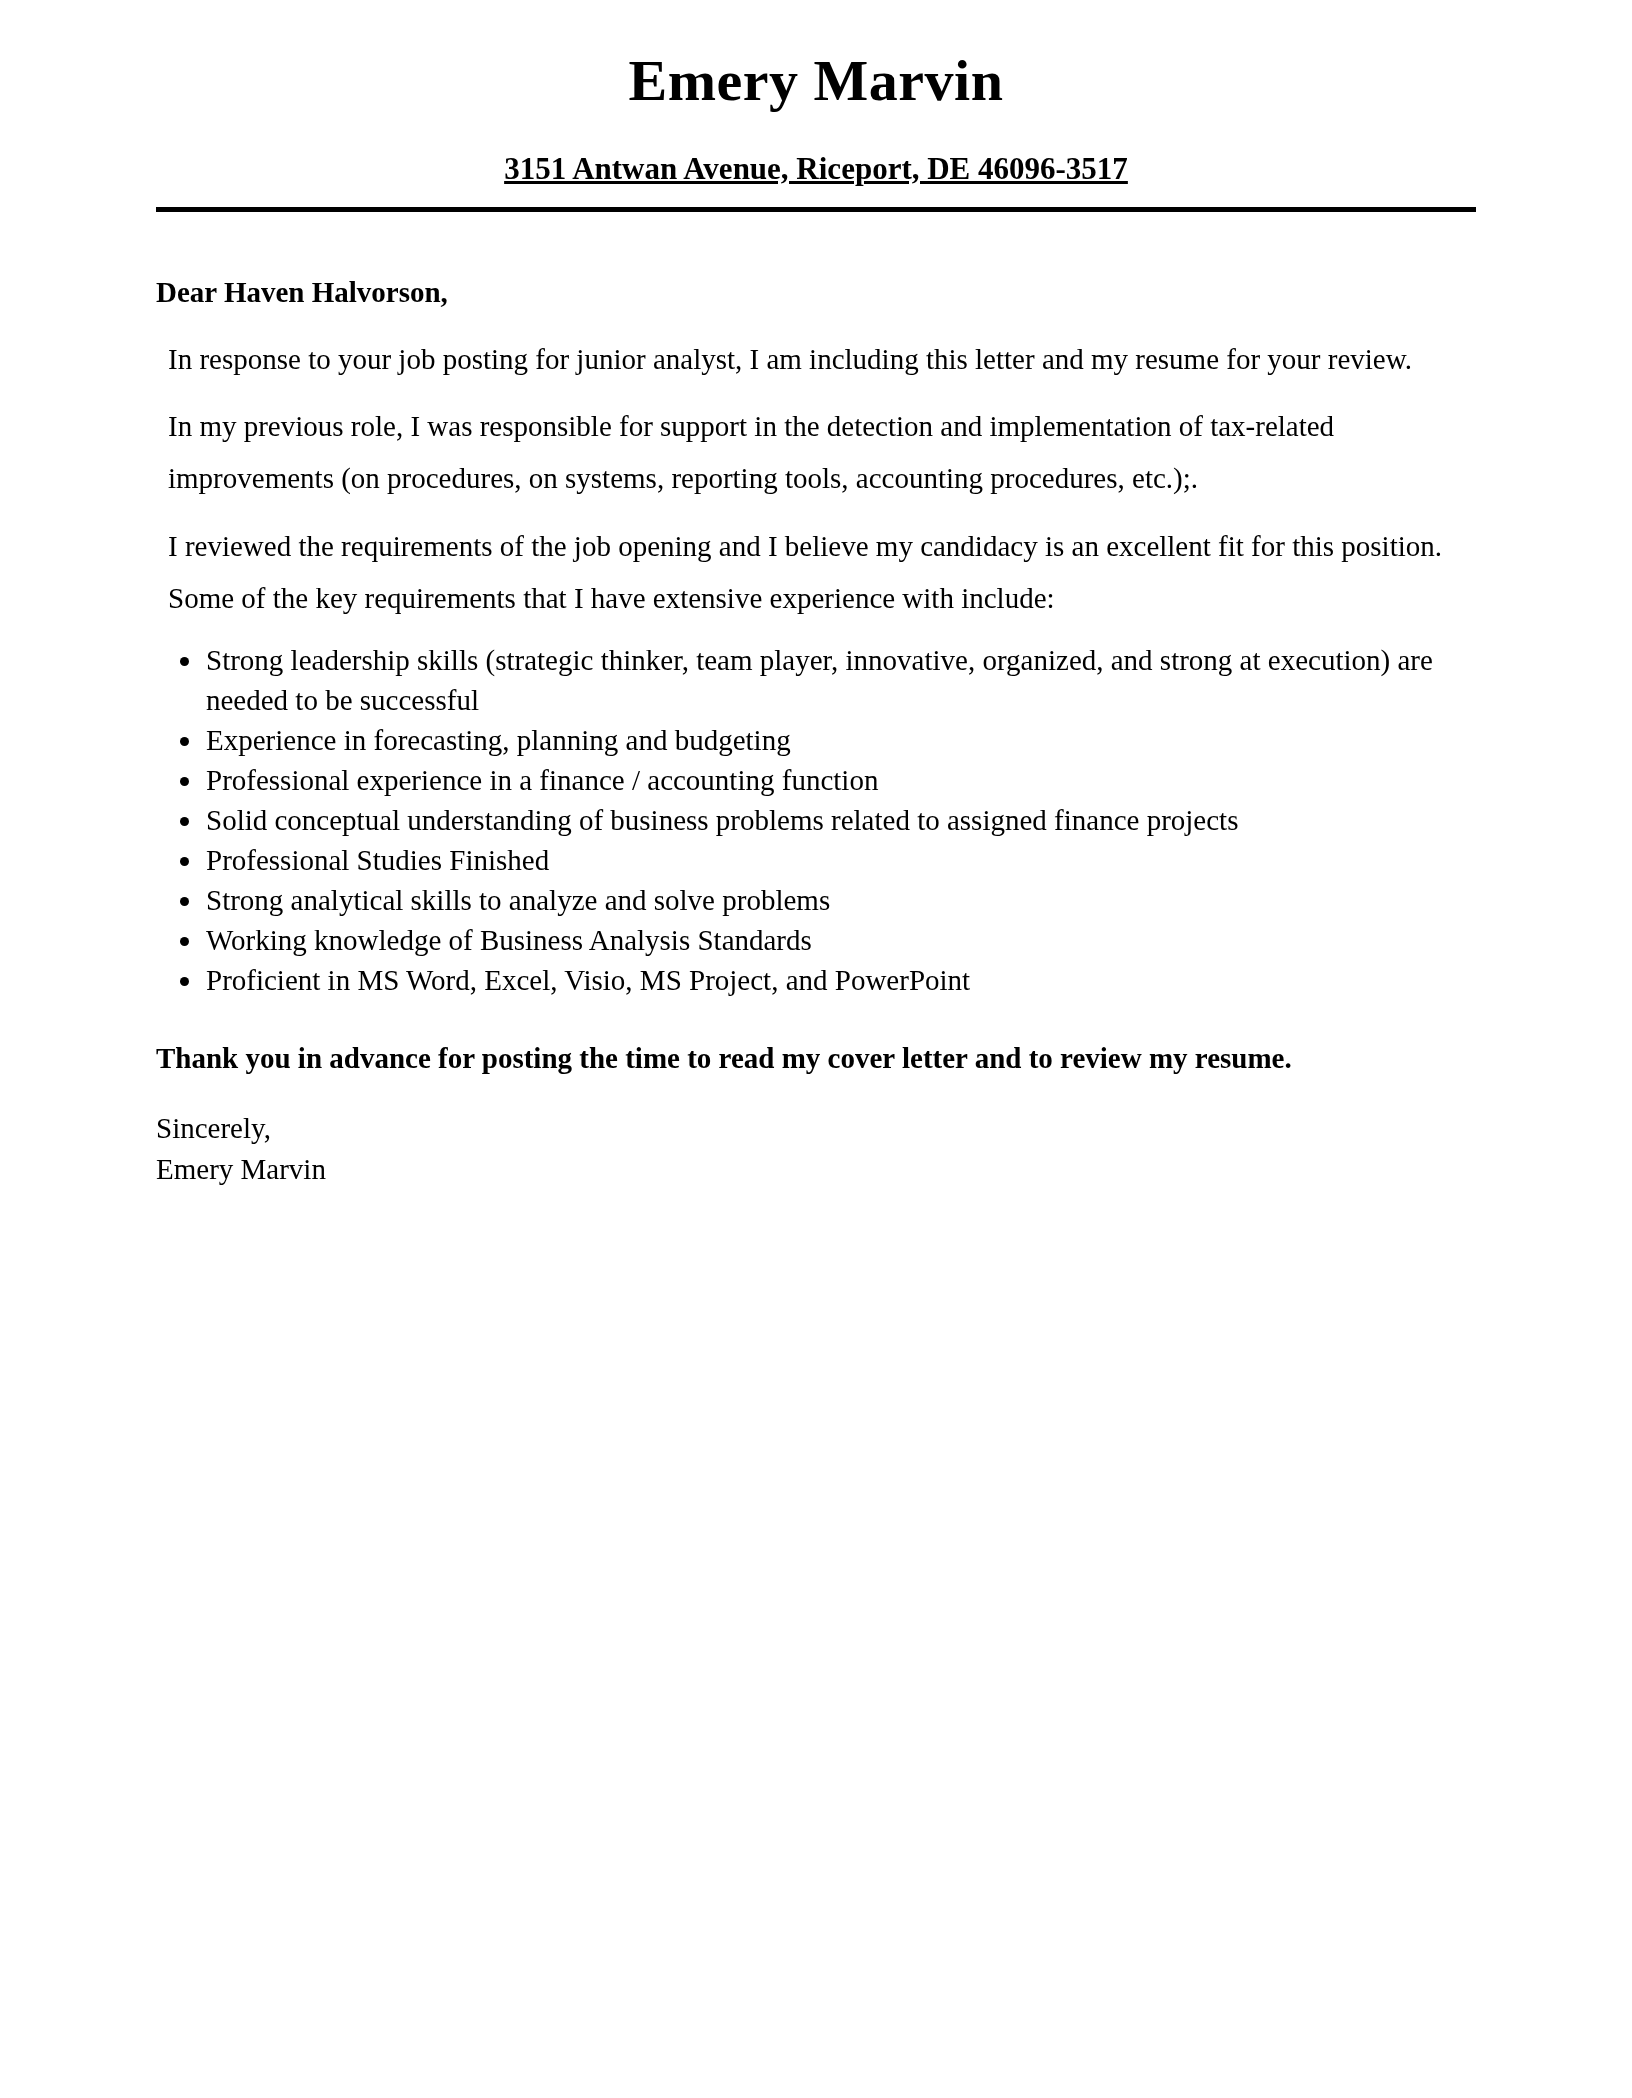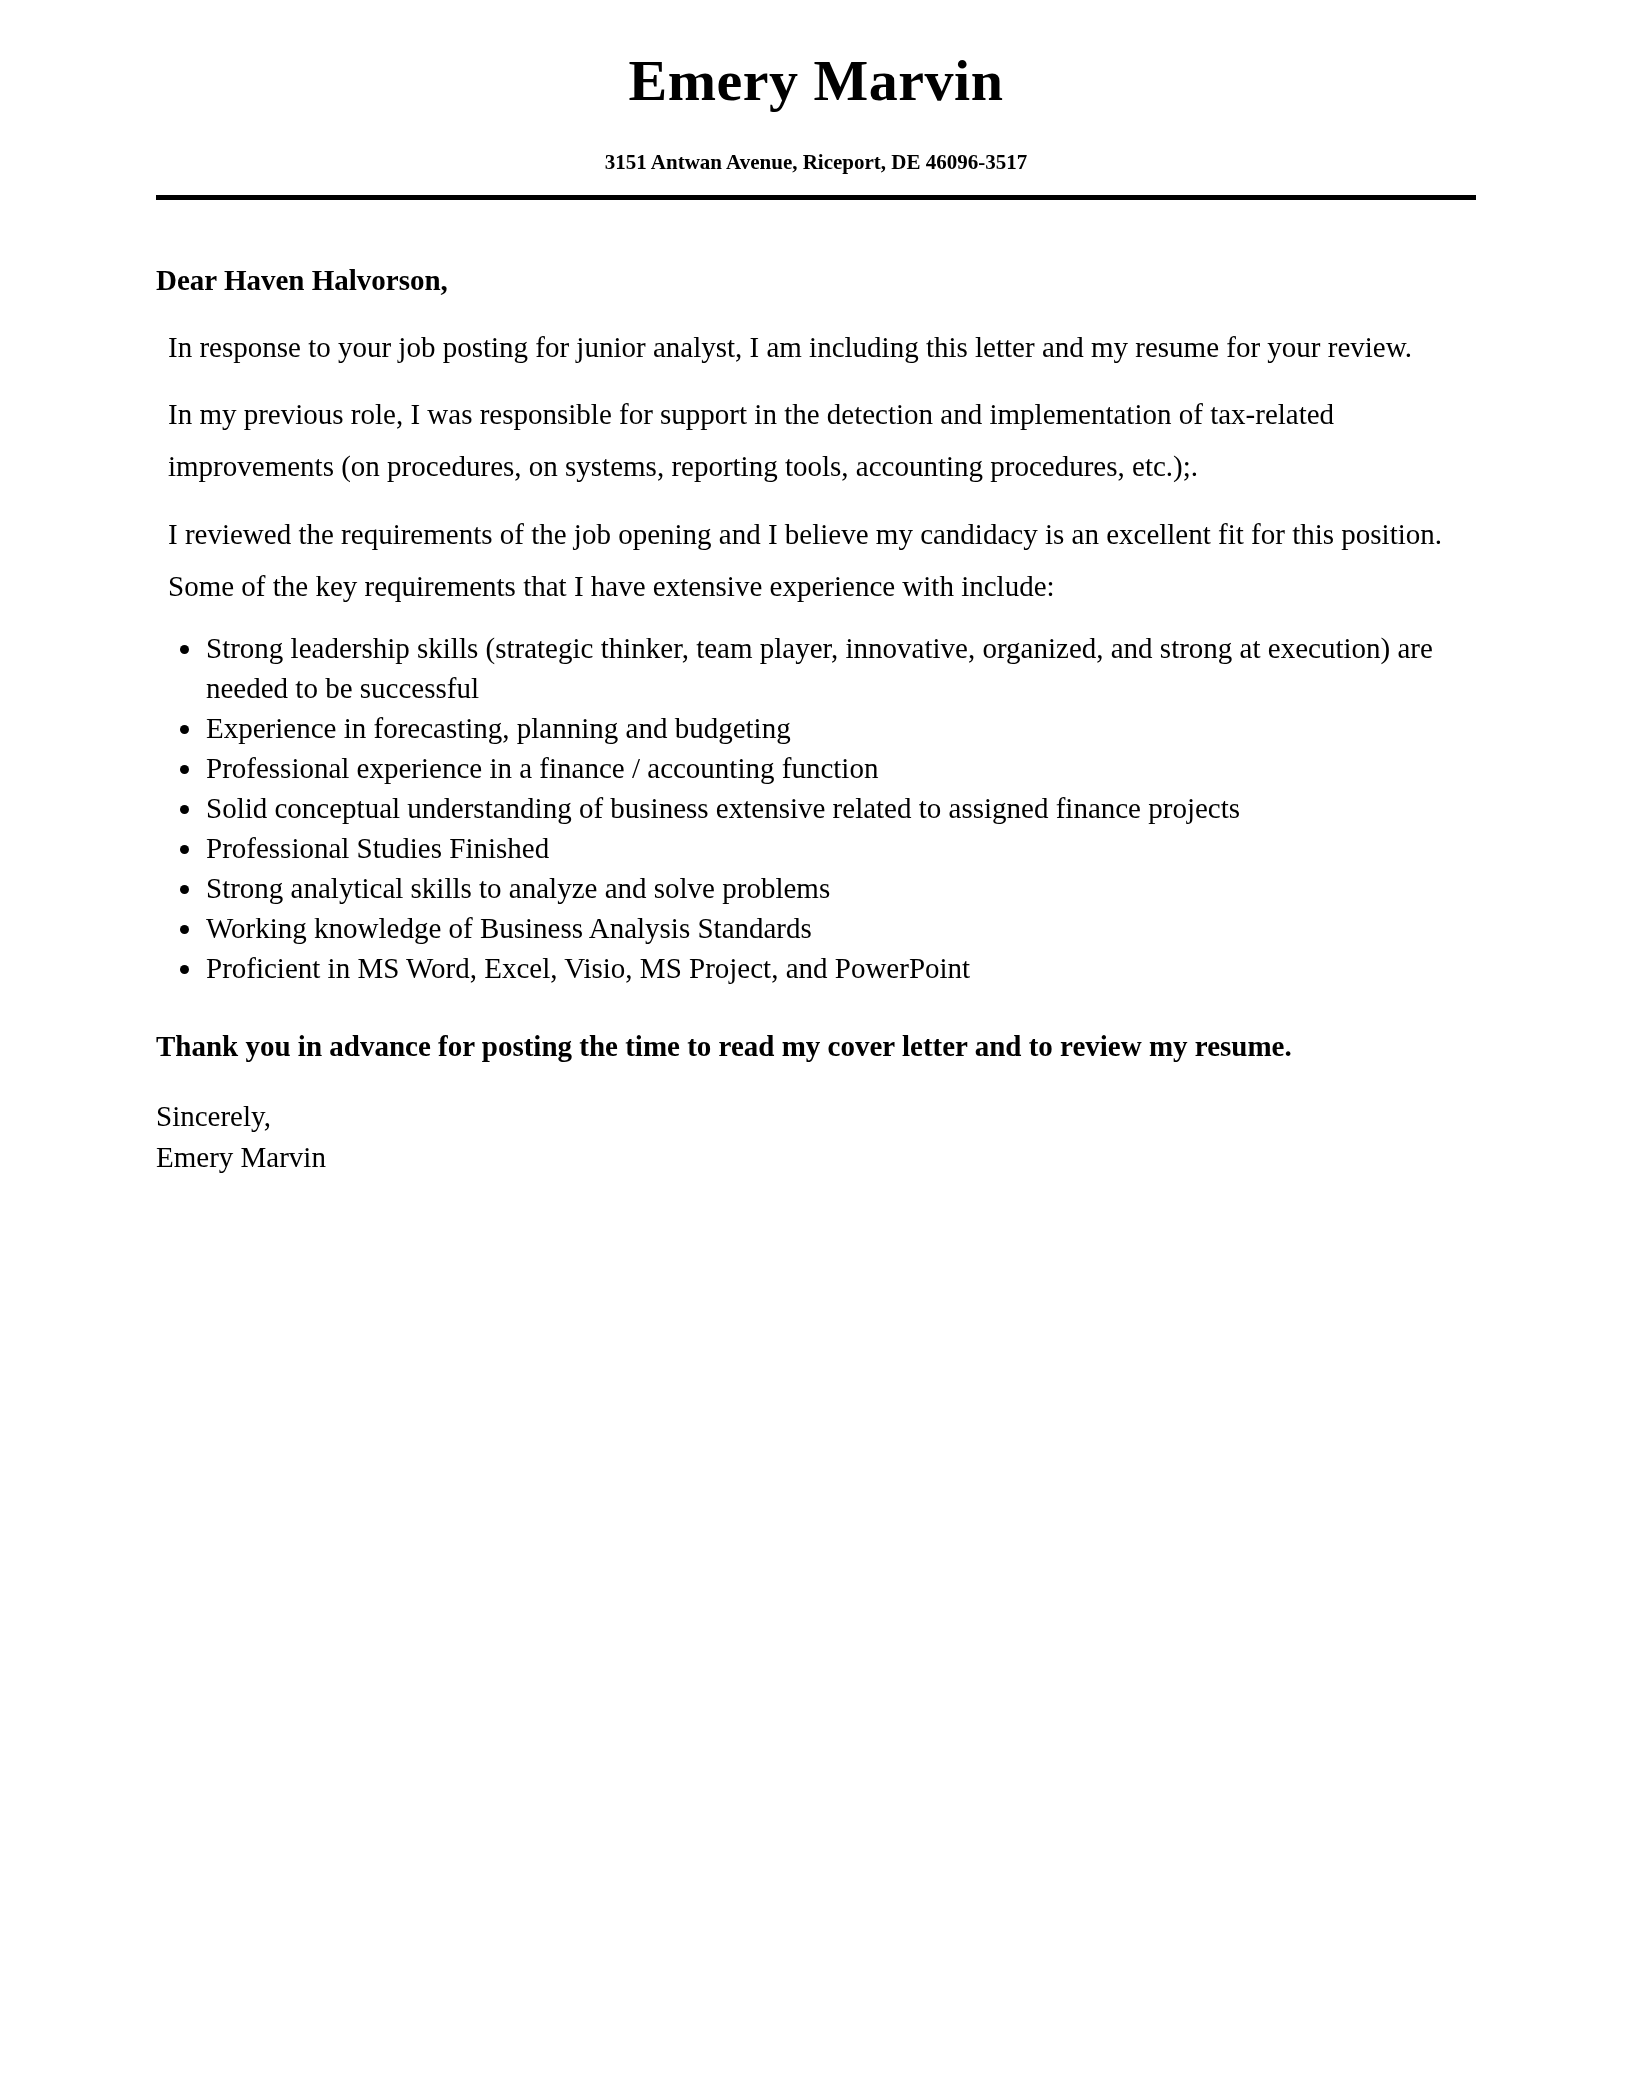--- a/index.html
+++ b/index.html
@@ -24,24 +24,25 @@
     margin: 0;
     padding-top: 46px;
     font-size: 58px;
     line-height: 1.2;
     font-weight: bold;
     text-align: center;
     letter-spacing: 0.5px;
   }
   .applicant-address {
     margin-top: 34px;
-    font-size: 21px;
+    font-size: 31px;
     line-height: 1.2;
     font-weight: bold;
     text-align: center;
+    text-decoration: underline;
   }
   .header-divider {
     margin-top: 20px;
     height: 5px;
     background: #000000;
     border: none;
   }
   .letter-body {
     font-size: 29px;
     line-height: 1.8;
@@ -90,21 +91,21 @@
       <p class="body-paragraph">In response to your job posting for junior analyst, I am including this letter and my resume for your review.</p>
 
       <p class="body-paragraph">In my previous role, I was responsible for support in the detection and implementation of tax-related improvements (on procedures, on systems, reporting tools, accounting procedures, etc.);.</p>
 
       <p class="body-paragraph">I reviewed the requirements of the job opening and I believe my candidacy is an excellent fit for this position. Some of the key requirements that I have extensive experience with include:</p>
 
       <ul class="requirements-list">
         <li>Strong leadership skills (strategic thinker, team player, innovative, organized, and strong at execution) are needed to be successful</li>
         <li>Experience in forecasting, planning and budgeting</li>
         <li>Professional experience in a finance / accounting function</li>
-        <li>Solid conceptual understanding of business extensive related to assigned finance projects</li>
+        <li>Solid conceptual understanding of business problems related to assigned finance projects</li>
         <li>Professional Studies Finished</li>
         <li>Strong analytical skills to analyze and solve problems</li>
         <li>Working knowledge of Business Analysis Standards</li>
         <li>Proficient in MS Word, Excel, Visio, MS Project, and PowerPoint</li>
       </ul>
 
       <p class="closing-emphasis">Thank you in advance for posting the time to read my cover letter and to review my resume.</p>
 
       <div class="signoff-block">
         <div>Sincerely,</div>

